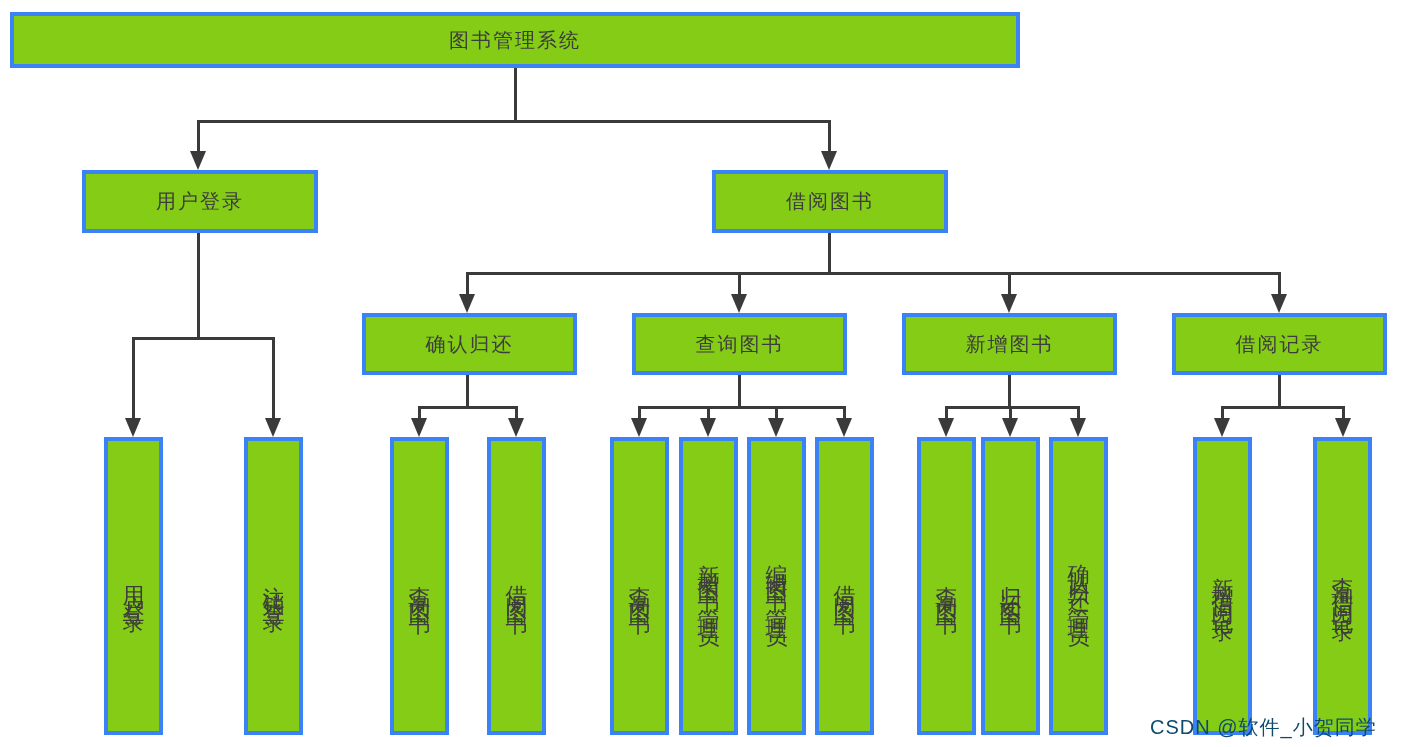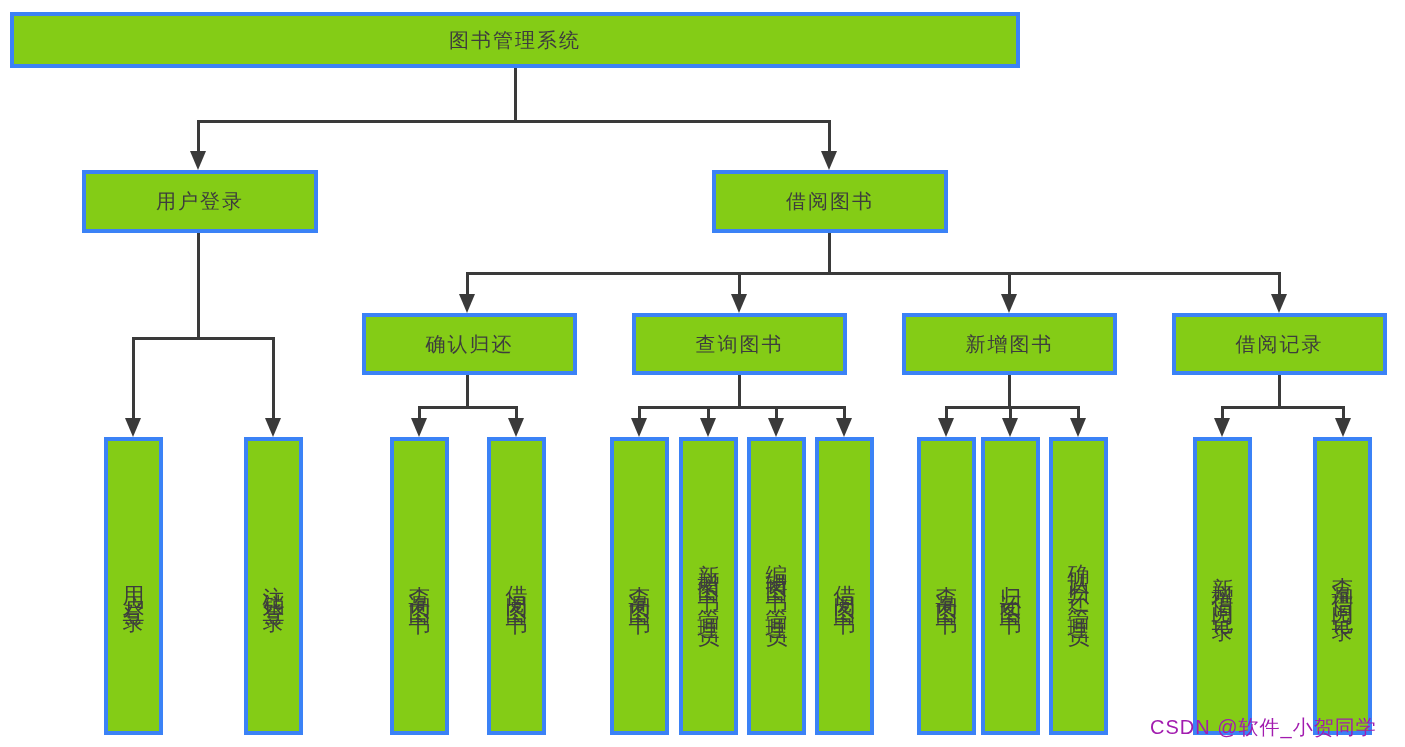--- a/index.html
+++ b/index.html
@@ -52,21 +52,21 @@
     border-left: 8px solid transparent;
     border-right: 8px solid transparent;
     border-top: 19px solid #3a3a3a;
   }
   
   .watermark {
     position: absolute;
     left: 1150px;
     top: 714px;
     font-size: 20px;
-    color: #a21caf;
+    color: #0c4a6e;
     letter-spacing: 1px;
     white-space: nowrap;
     z-index: 10;
   }
 </style>
 </head>
 <body>
 
 <div id="stage">
 

